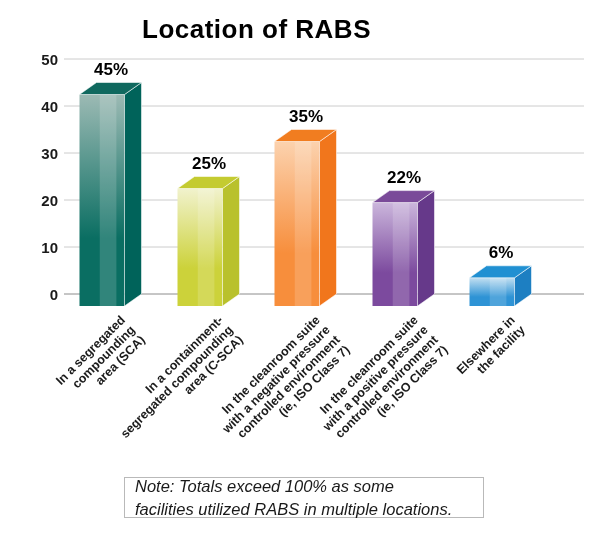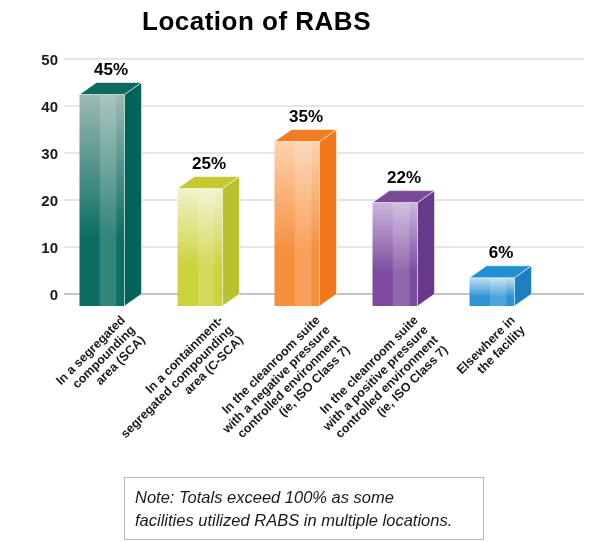--- a/index.html
+++ b/index.html
@@ -1,38 +1,38 @@
 <!DOCTYPE html>
 <html><head>
 <meta charset="utf-8">
 <style>
   html,body { margin:0; padding:0; background:#ffffff; }
   .figure {
     position:relative; width:600px; height:542px; background:#ffffff;
     font-family:"Liberation Sans", sans-serif; overflow:hidden;
   }
   .chart-title {
-    position:absolute; left:142px; top:6px;
+    position:absolute; left:142px; top:14px;
     font-size:26px; font-weight:bold; color:#000;
     letter-spacing:0.5px; white-space:nowrap;
   }
   #chart-svg { position:absolute; left:0; top:0; }
   .cat-label {
     position:absolute; top:313px; width:250px;
     transform:rotate(-45deg); transform-origin:100% 0;
     text-align:right; white-space:pre-line;
     font-size:12.5px; line-height:14px; font-weight:bold; color:#1b1b1b;
   }
   .cat-1 { left:-132px; }
   .cat-2 { left:-34px;  }
   .cat-3 { left:63px;   }
   .cat-4 { left:161px;  }
   .cat-5 { left:258px;  }
   .note-box {
-    position:absolute; left:124px; top:477px; width:360px; height:63px;
+    position:absolute; left:124px; top:477px; width:360px; height:41px;
     border:1px solid #b9b9b9; box-sizing:border-box;
     display:flex; align-items:center;
   }
   .note-text {
     padding:0 10px; font-size:16.5px; line-height:23px;
     font-style:italic; color:#1a1a1a; white-space:pre-line;
   }
 </style>
 </head>
 <body>

